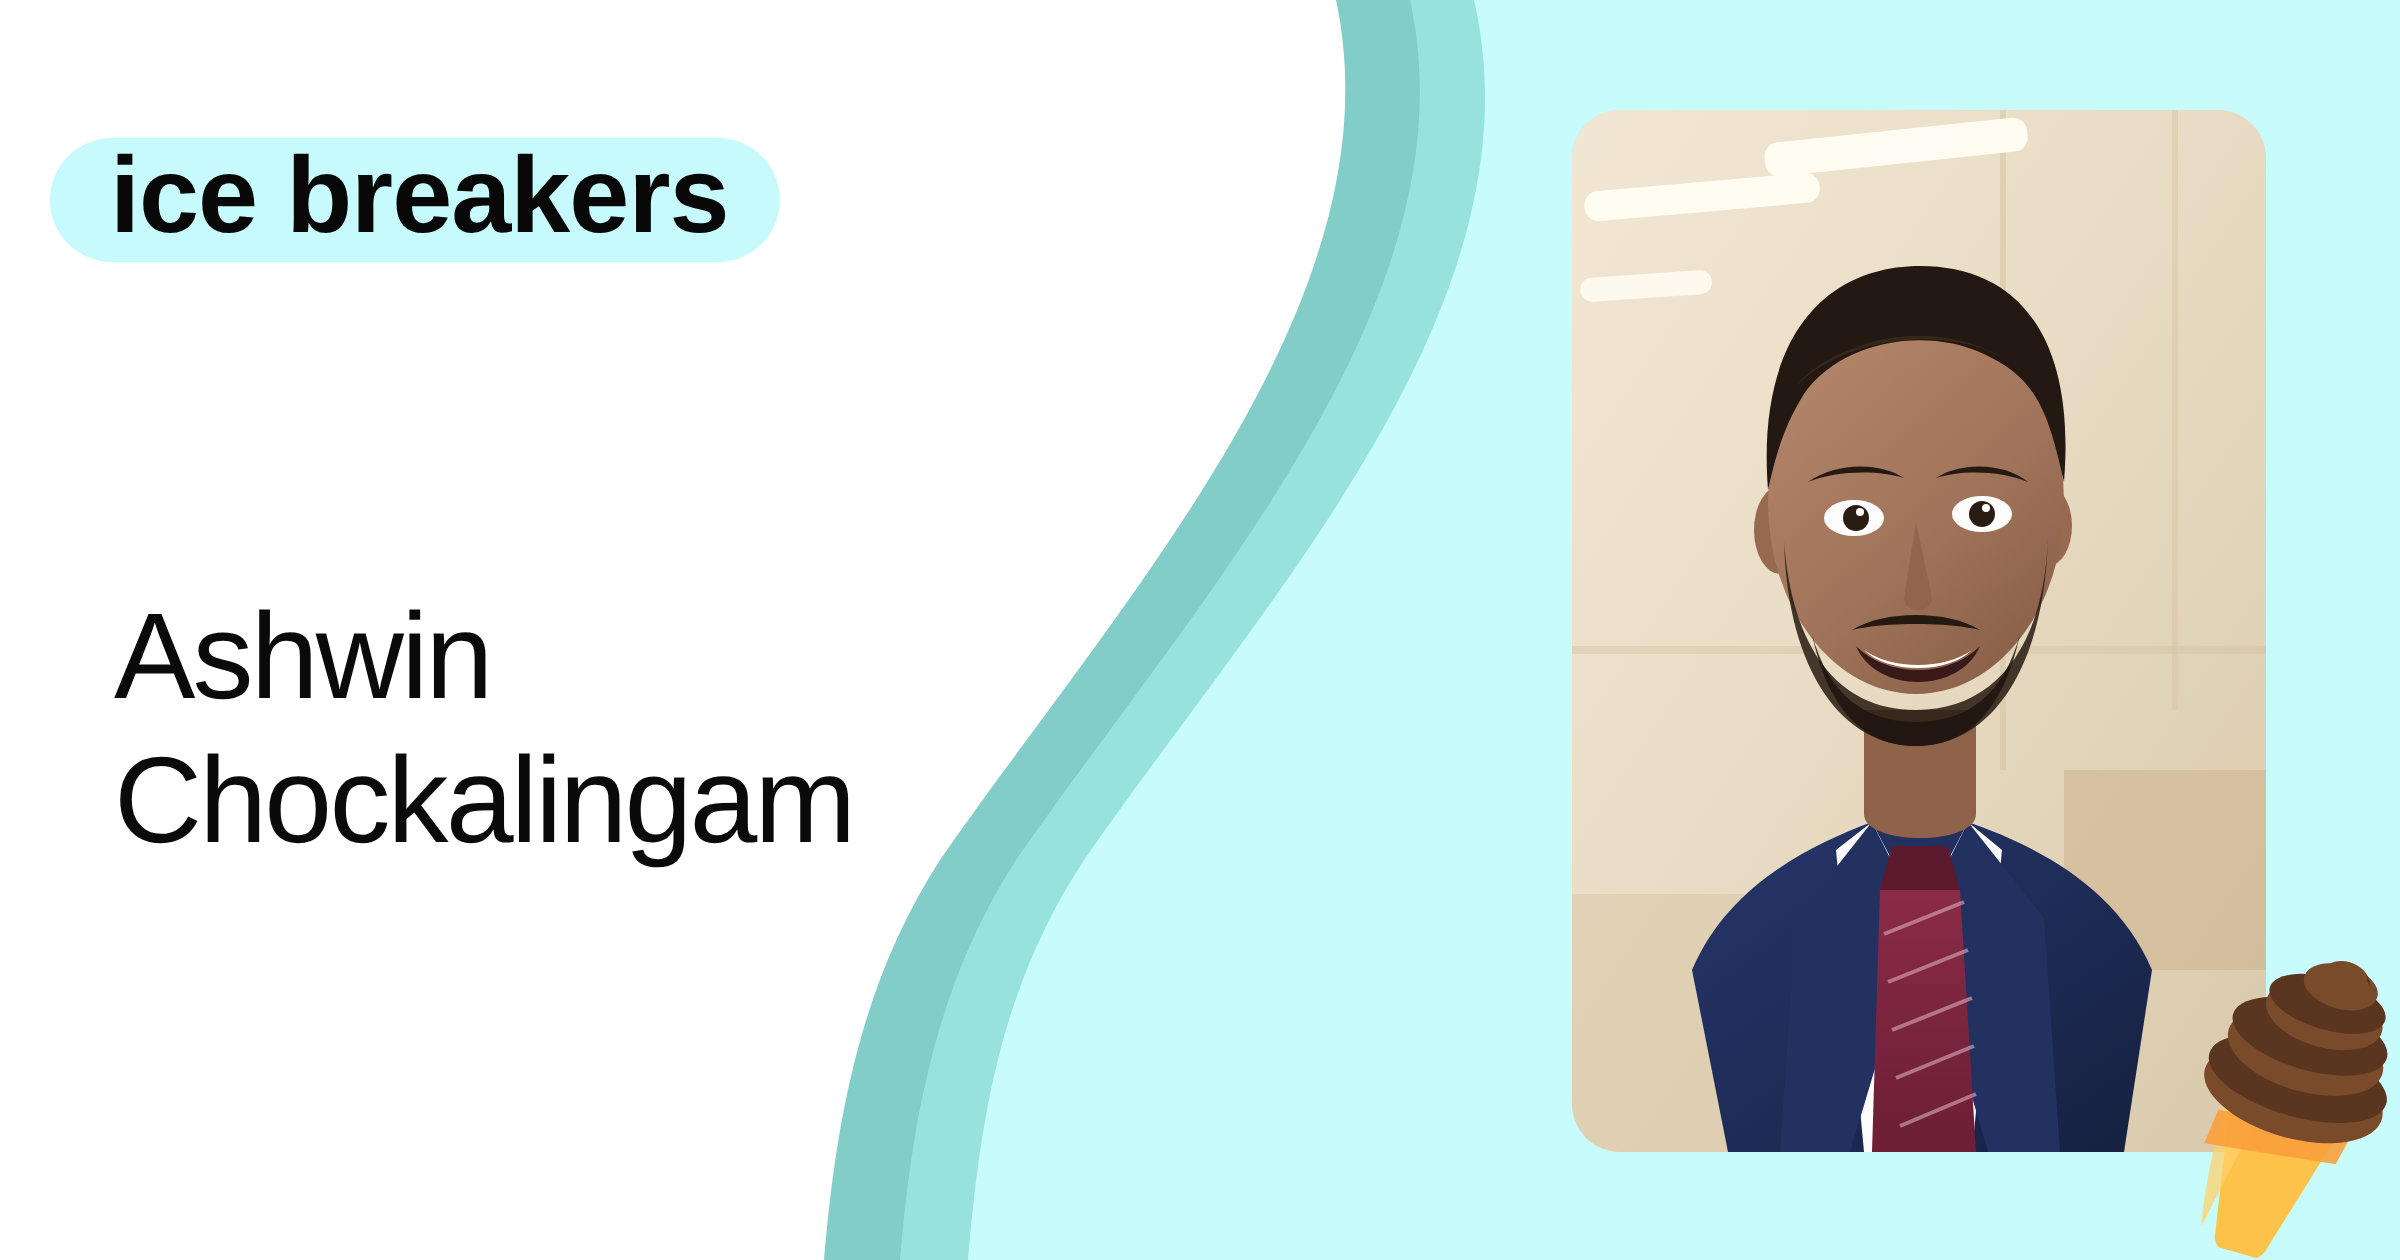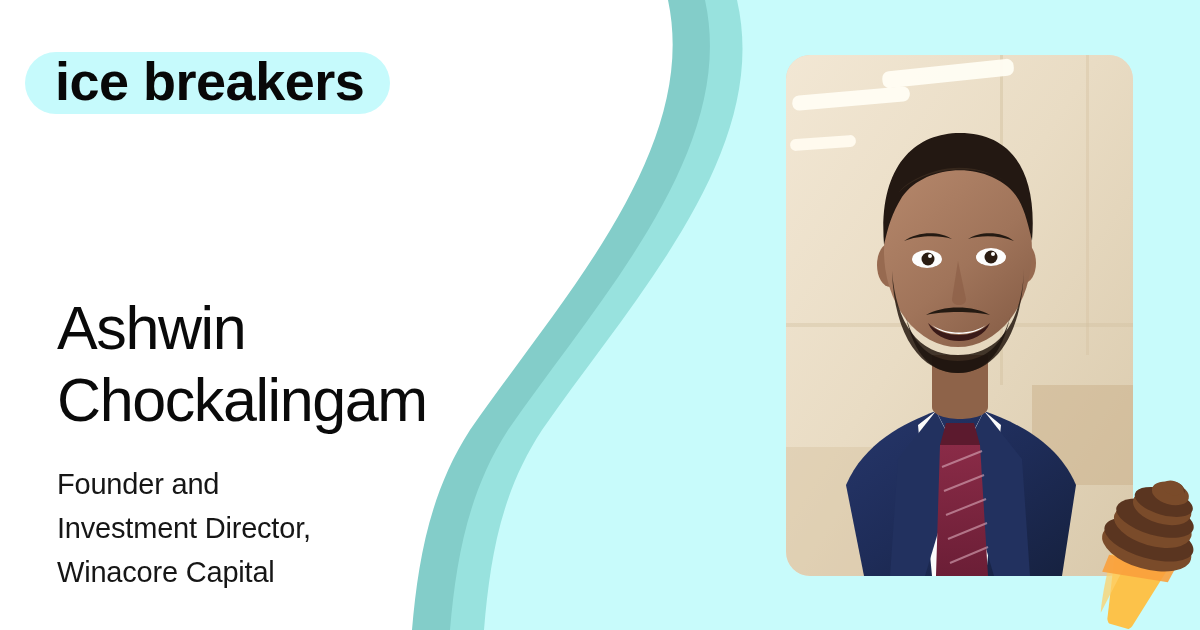--- a/index.html
+++ b/index.html
@@ -41,21 +41,21 @@
     position: absolute;
     left: 0; top: 0;
     width: 620px;
     height: 630px;
     z-index: 2;
   }
 
   #brand-logo {
     position: absolute;
     left: 25px;
-    top: 52px;
+    top: 69px;
     height: 62px;
     padding: 0 26px 0 30px;
     display: flex;
     align-items: center;
     border-radius: 34px;
     background: #c6fafc;
     box-sizing: border-box;
   }
   #brand-logo-text {
     font-size: 54px;
@@ -145,23 +145,20 @@
   </div>
 
   <div id="left-col">
 
     <div id="brand-logo">
       <span id="brand-logo-text">ice breakers</span>
     </div>
 
     <div id="person-name">Ashwin Chockalingam</div>
 
-    <div id="person-title">Founder and
-Investment Director,
-Winacore Capital</div>
 
   </div>
 
   <div id="portrait-frame">
     <svg viewBox="0 0 347 521" xmlns="http://www.w3.org/2000/svg">
       <defs>
         <linearGradient id="bgWall" x1="0" y1="0" x2="1" y2="1">
           <stop offset="0%" stop-color="#f2e7d4"></stop>
           <stop offset="45%" stop-color="#e9dcc4"></stop>
           <stop offset="100%" stop-color="#d9c9ab"></stop>

